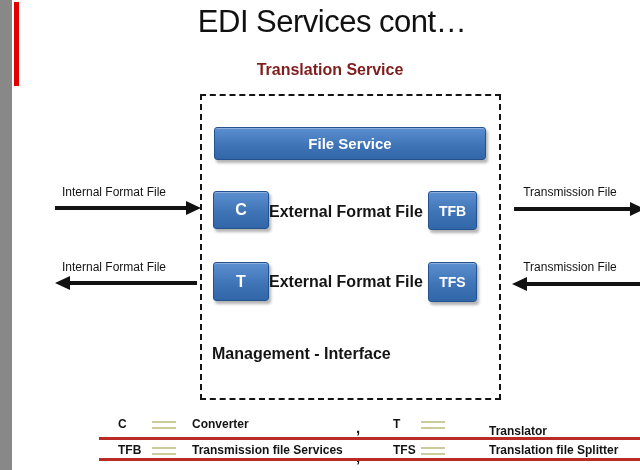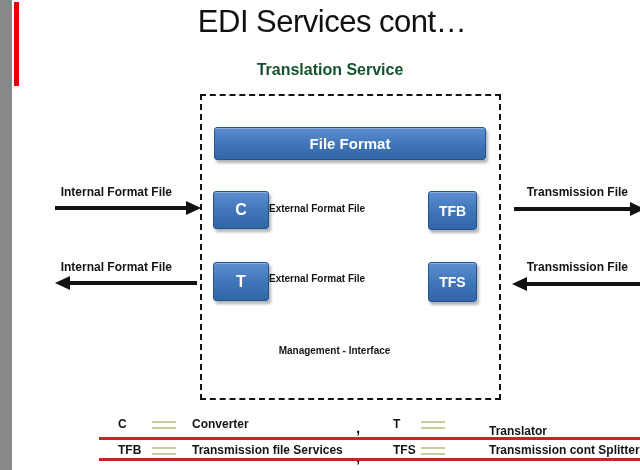--- a/index.html
+++ b/index.html
@@ -7,35 +7,35 @@
     position:relative;width:640px;height:470px;background:#ffffff;overflow:hidden;
     font-family:"Liberation Sans",sans-serif;color:#141414;margin-left:12px;
   }
   .abs{position:absolute;}
   .page-title{
     left:0;top:4px;width:100%;text-align:center;
     font-size:31px;font-weight:500;letter-spacing:-0.5px;color:#111;white-space:nowrap;
   }
   .diagram-heading{
     left:168px;top:61px;width:300px;text-align:center;
-    font-size:16px;font-weight:bold;color:#14532d;white-space:nowrap;
+    font-size:16px;font-weight:bold;color:#7f1d1d;white-space:nowrap;
   }
   .dashed-box{
     left:188px;top:94px;width:297px;height:302px;
     border:2px dashed #141414;background:transparent;
   }
   .blue-btn{
     border-radius:3px;border:1px solid #24528f;
     background:linear-gradient(180deg,#5b8fd0 0%,#3f74b6 55%,#3166a8 100%);
     box-shadow:2px 3px 3px rgba(0,0,0,0.30), inset 0 1px 0 rgba(255,255,255,0.30);
     color:#ffffff;font-weight:bold;
     display:flex;align-items:center;justify-content:center;white-space:nowrap;
   }
-  .row-label{font-size:10px;font-weight:bold;white-space:nowrap;}
-  .flow-label{font-size:12px;font-weight:bold;text-align:right;white-space:nowrap;}
+  .row-label{font-size:16px;font-weight:bold;white-space:nowrap;}
+  .flow-label{font-size:12px;font-weight:normal;text-align:center;white-space:nowrap;}
   .arrow-line{background:#121212;height:4px;}
   .arrow-head-right{width:0;height:0;border-top:7px solid transparent;border-bottom:7px solid transparent;border-left:15px solid #121212;}
   .arrow-head-left{width:0;height:0;border-top:7px solid transparent;border-bottom:7px solid transparent;border-right:15px solid #121212;}
   .legend-text{font-size:12px;font-weight:bold;white-space:nowrap;}
   .legend-eq{width:24px;height:4px;border-top:2px solid #cbcb9c;border-bottom:2px solid #cbcb9c;}
   .legend-comma{font-size:15px;font-weight:bold;}
   .red-rule{background:#b92b24;height:3px;}
   .corner-stripe{background:#e10000;}
   .edge-line{background:#161616;}
 </style>
@@ -46,31 +46,31 @@
 
   <div class="abs corner-stripe" style="left:2px;top:2px;width:5px;height:84px;"></div>
   <div class="abs edge-line" style="left:636px;top:0;width:3px;height:470px;"></div>
 
   <div class="abs page-title">EDI Services cont…</div>
 
   <div class="abs diagram-heading">Translation Service</div>
 
   <div class="abs dashed-box"></div>
 
-  <div class="abs blue-btn" style="left:202px;top:127px;width:270px;height:31px;font-size:15px;">File Format</div>
+  <div class="abs blue-btn" style="left:202px;top:127px;width:270px;height:31px;font-size:15px;">File Service</div>
 
   <div class="abs blue-btn" style="left:201px;top:191px;width:54px;height:36px;font-size:16px;">C</div>
   <div class="abs row-label" style="left:257px;top:203px;">External Format File</div>
   <div class="abs blue-btn" style="left:416px;top:191px;width:47px;height:37px;font-size:14px;">TFB</div>
 
   <div class="abs blue-btn" style="left:201px;top:262px;width:54px;height:37px;font-size:16px;">T</div>
   <div class="abs row-label" style="left:257px;top:273px;">External Format File</div>
   <div class="abs blue-btn" style="left:416px;top:262px;width:47px;height:38px;font-size:14px;">TFS</div>
 
-  <div class="abs row-label" style="left:200px;top:345px;width:245px;text-align:center;">Management - Interface</div>
+  <div class="abs row-label" style="left:200px;top:345px;width:245px;text-align:left;">Management - Interface</div>
 
   <div class="abs flow-label" style="left:44px;top:185px;width:116px;">Internal Format File</div>
   <div class="abs arrow-line" style="left:43px;top:206px;width:131px;"></div>
   <div class="abs arrow-head-right" style="left:174px;top:201px;"></div>
 
   <div class="abs flow-label" style="left:44px;top:260px;width:116px;">Internal Format File</div>
   <div class="abs arrow-head-left" style="left:43px;top:276px;"></div>
   <div class="abs arrow-line" style="left:57px;top:281px;width:128px;"></div>
 
   <div class="abs flow-label" style="left:500px;top:185px;width:116px;">Transmission File</div>
@@ -90,17 +90,17 @@
   <div class="abs legend-text" style="left:477px;top:424px;">Translator</div>
 
   <div class="abs red-rule" style="left:87px;top:437px;width:550px;"></div>
 
   <div class="abs legend-text" style="left:106px;top:443px;">TFB</div>
   <div class="abs legend-eq" style="left:140px;top:447px;"></div>
   <div class="abs legend-text" style="left:180px;top:443px;">Transmission file Services</div>
   <div class="abs legend-comma" style="left:344px;top:448px;">,</div>
   <div class="abs legend-text" style="left:381px;top:443px;">TFS</div>
   <div class="abs legend-eq" style="left:409px;top:447px;"></div>
-  <div class="abs legend-text" style="left:477px;top:443px;">Transmission cont Splitter</div>
+  <div class="abs legend-text" style="left:477px;top:443px;">Translation file Splitter</div>
 
   <div class="abs red-rule" style="left:87px;top:458px;width:550px;"></div>
 
 </div>
 
 </body></html>

